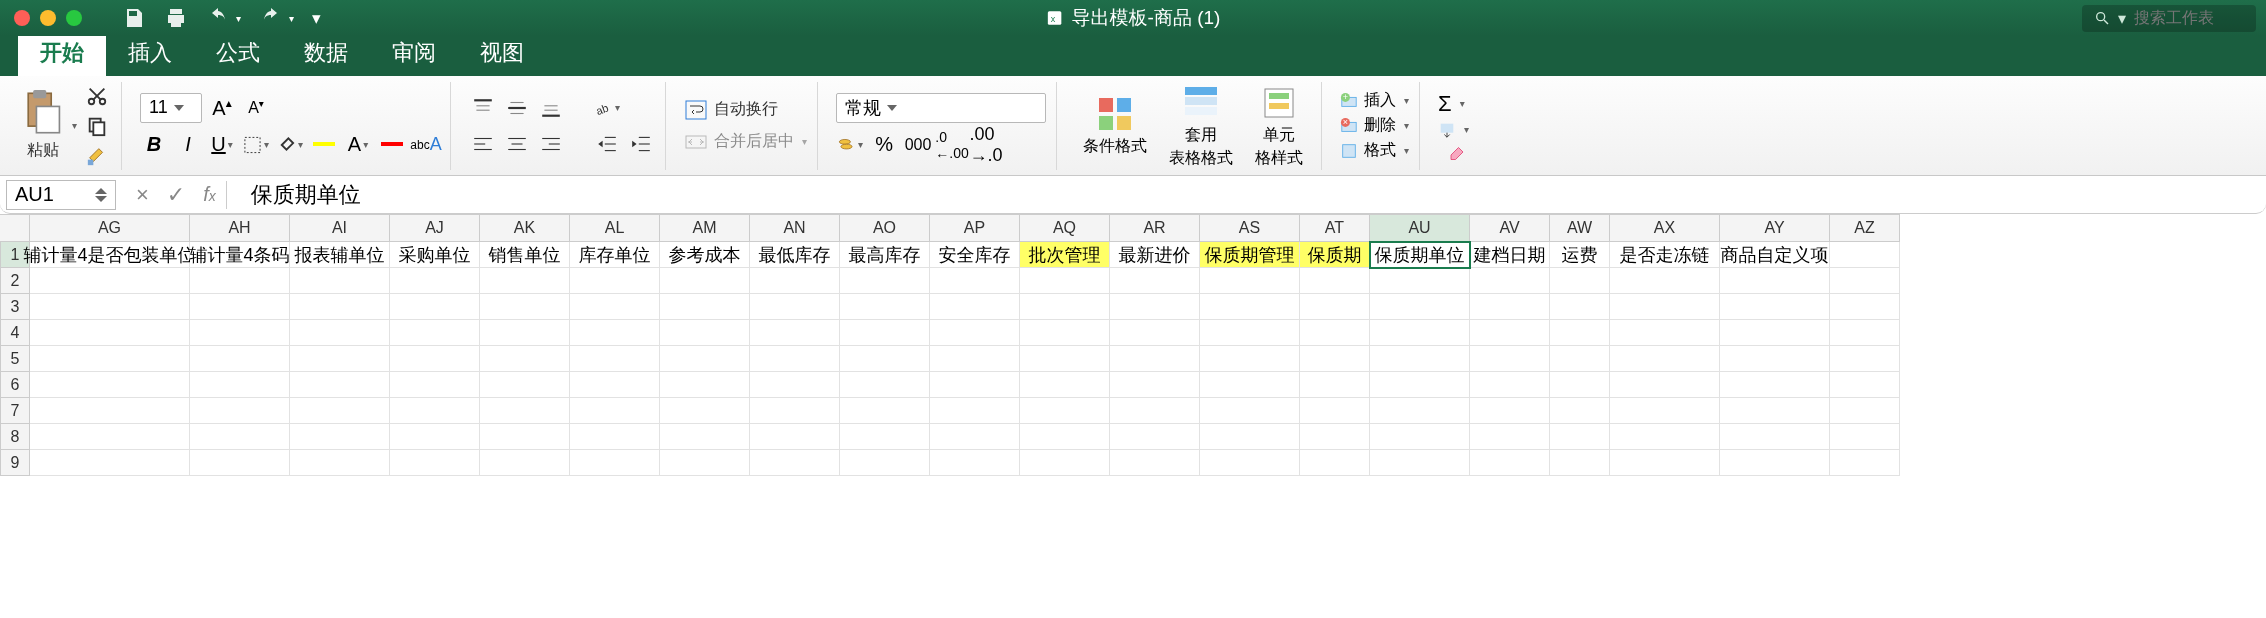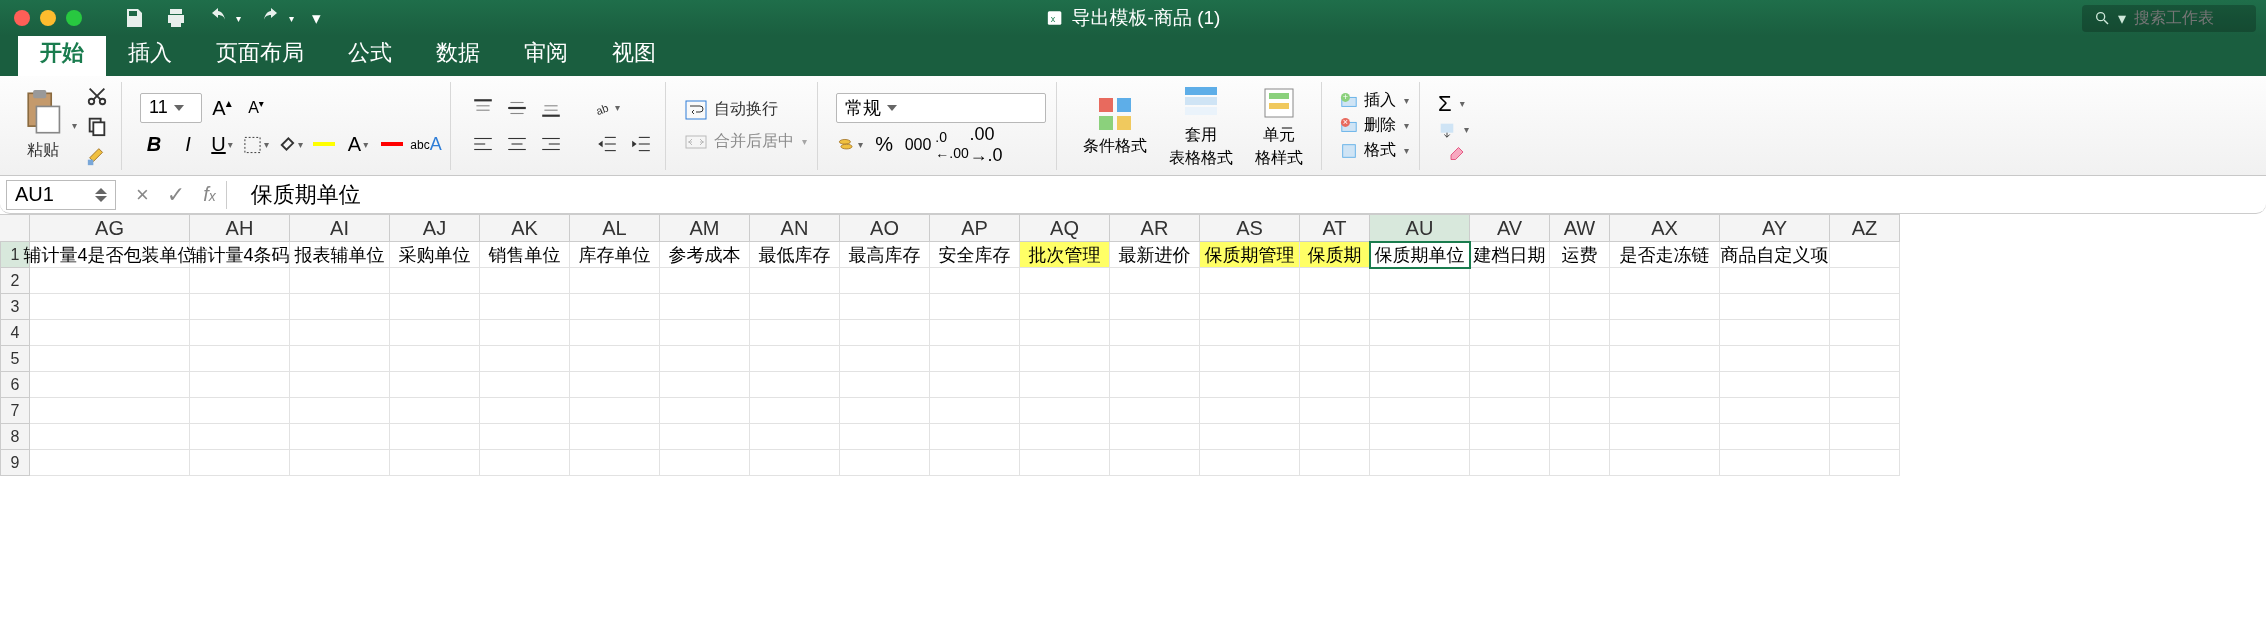--- a/index.html
+++ b/index.html
@@ -43,21 +43,21 @@
 .stepper{display:flex;flex-direction:column;margin-left:4px;}
 .stepper div{width:0;height:0;border-left:6px solid transparent;border-right:6px solid transparent;}
 .stepper .up{border-bottom:6px solid #666;margin-bottom:2px;}
 .stepper .dn{border-top:6px solid #666;}
 .fb{display:flex;gap:18px;margin-left:14px;align-items:center;color:#888;}
 .fx{font-style:italic;font-size:20px;}
 .formula-text{font-size:22px;color:#000;margin-left:14px;}
 .sheet{position:relative;}
 .colhead{display:flex;height:28px;}
 .rowhead-space{width:30px;background:#f4f4f4;border:1px solid #ccc;border-left:none;}
-.ch{background:#f4f4f4;border:1px solid #ccc;border-left:none;display:flex;align-items:center;justify-content:center;font-size:20px;color:#333;}
+.ch{background:#f4f4f4;border:1px solid #ccc;border-left:none;display:flex;align-items:center;justify-content:center;font-size:16px;color:#333;}
 .ch.sel{background:#d8e8dc;}
 .datarow{display:flex;height:26px;}
 .rh{width:30px;background:#f4f4f4;border:1px solid #ccc;border-top:none;display:flex;align-items:center;justify-content:center;font-size:16px;color:#333;}
 .rh.sel{background:#d8e8dc;}
 .cell{background:#fff;border:1px solid #e2e2e2;border-top:none;border-left:none;font-size:18px;display:flex;align-items:center;justify-content:center;padding:0 4px;white-space:nowrap;}
 .cell.hl{background:#ffff66;}
 .cell.active{outline:2px solid #1a7c4e;outline-offset:-1px;z-index:2;position:relative;}
 .mini-chev{font-size:10px;color:#666;margin-left:2px;}
 .color-strip{height:4px;width:22px;margin-top:-2px;}
 .wrap-ico{width:24px;height:24px;}
@@ -106,21 +106,20 @@
         <line x1="15" y1="15" x2="21" y2="21" stroke="#cfe8da" stroke-width="2"></line>
       </svg>
     <span style="color:#cfe8da">▾</span>
     <input style="background: transparent; border: none; color: rgb(207, 232, 218); outline: none; font-size: 16px; width: 110px;" placeholder="搜索工作表">
   </div>
 </div>
 
 <div class="tabs">
   <div class="tab active">开始</div>
   <div class="tab">插入</div>
-  <div class="tab">页面布局</div>
   <div class="tab">公式</div>
   <div class="tab">数据</div>
   <div class="tab">审阅</div>
   <div class="tab">视图</div>
 </div>
 
 <div class="ribbon">
 
   <div class="group">
     <div class="row">

